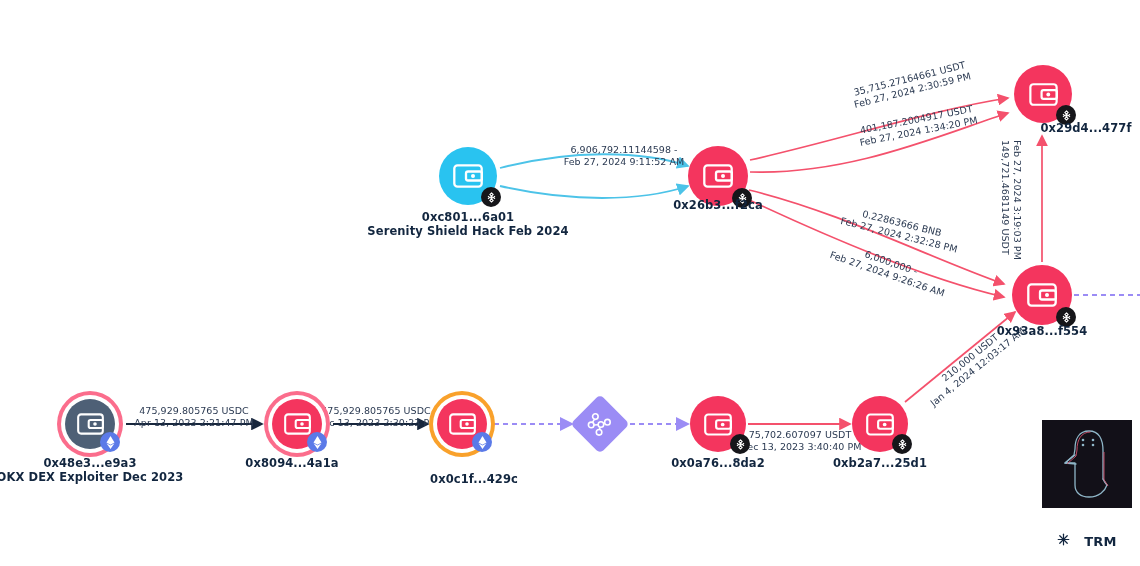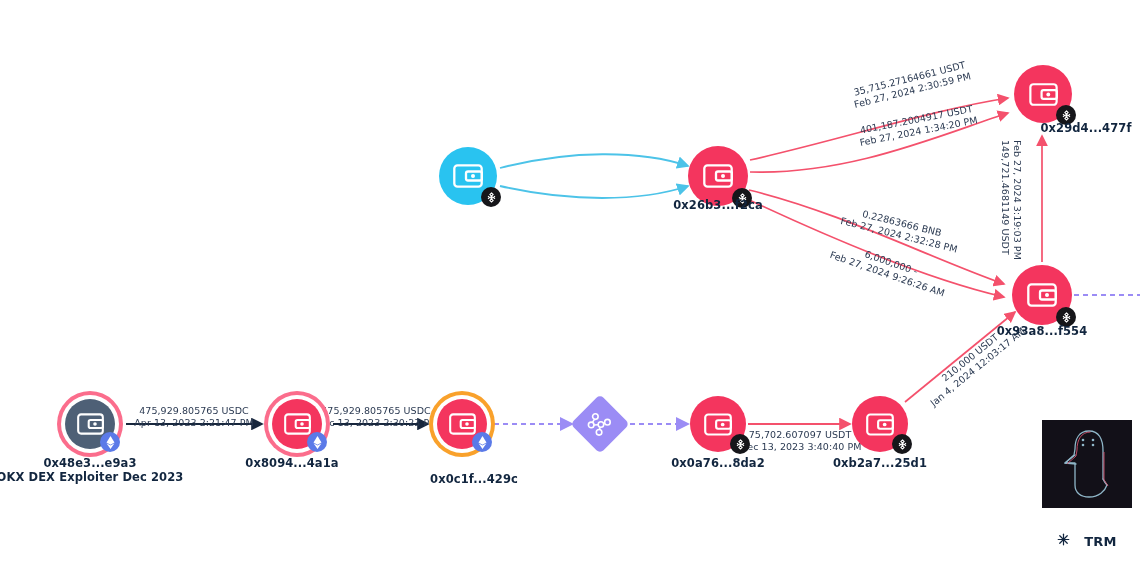--- a/index.html
+++ b/index.html
@@ -107,20 +107,24 @@
 
     <path d="M 630,424 L 688,424" fill="none" stroke="#9b8cf5" stroke-width="2" stroke-dasharray="5 4" marker-end="url(#ah-purple)"></path>
 
     <path d="M 748,424 L 850,424" fill="none" stroke="#f4516c" stroke-width="1.8" marker-end="url(#ah-pink)"></path>
 
     <path d="M 905,402 L 1015,312" fill="none" stroke="#f4516c" stroke-width="1.7" marker-end="url(#ah-pink)"></path>
 
     <path d="M 1074,295 L 1140,295" fill="none" stroke="#9b8cf5" stroke-width="2" stroke-dasharray="5 4"></path>
   </svg>
 
+  <div class="elabel" style="left:540px;top:144px;width:168px;">
+    <span>6,906,792.11144598 -</span>
+    <span class="l2">Feb 27, 2024 9:11:52 AM</span>
+  </div>
 
 
   <div class="elabel" style="left:816px;top:96px;width:190px;transform:rotate(-14deg);transform-origin:left top;">
     <span>35,715.27164661 USDT</span>
     <span class="l2">Feb 27, 2024 2:30:59 PM</span>
   </div>
 
   <div class="elabel" style="left:822px;top:132px;width:190px;transform:rotate(-11deg);transform-origin:left top;">
     <span>401,187.2004917 USDT</span>
     <span class="l2">Feb 27, 2024 1:34:20 PM</span>
@@ -173,20 +177,24 @@
           <g fill="none" stroke="#fff" stroke-width="2">
             <path d="M12 3.5 L15 6.5 L12 9.5 L9 6.5 Z"></path>
             <path d="M12 14.5 L15 17.5 L12 20.5 L9 17.5 Z"></path>
             <path d="M5.5 9.5 L8.5 12 L5.5 14.5"></path>
             <path d="M18.5 9.5 L15.5 12 L18.5 14.5"></path>
           </g>
           <circle cx="12" cy="12" r="2.6" fill="#fff"></circle>
         </svg>
       </span>
     </div>
+  </div>
+  <div class="nlabel" style="left:468px;top:210px;">
+    <span>0xc801...6a01</span>
+    <span class="sub">Serenity Shield Hack Feb 2024</span>
   </div>
 
   <div class="node" style="left:718px;top:176px;">
     <div class="disc" style="width:60px;height:60px;background:#f4355e;">
       <svg class="wallet" width="30" height="24" viewBox="0 0 30 24">
         <rect x="1.3" y="1.3" width="27.4" height="21.4" rx="3.2" fill="none" stroke="#fff" stroke-width="2.3"></rect>
         <rect x="13" y="7.5" width="16" height="9" rx="2" fill="none" stroke="#fff" stroke-width="2.3"></rect>
         <circle cx="20" cy="12" r="2" fill="#fff"></circle>
       </svg>
       <span class="badge bnb">

